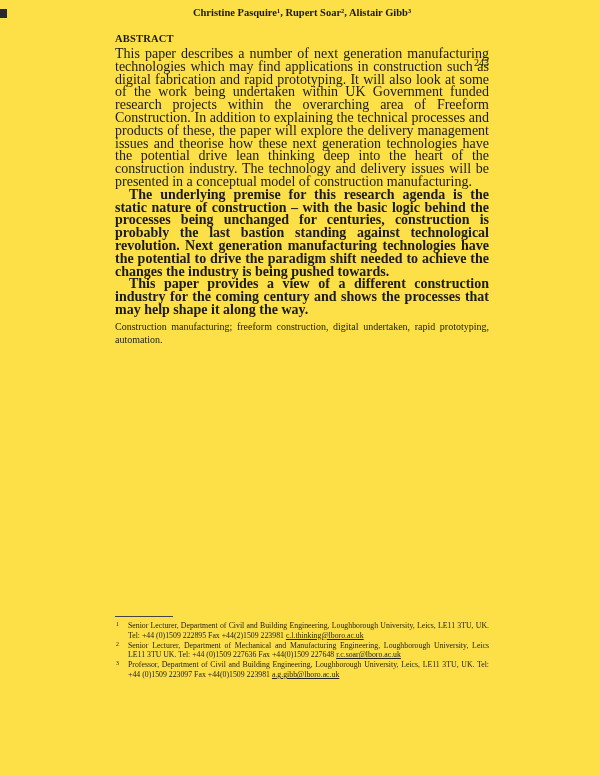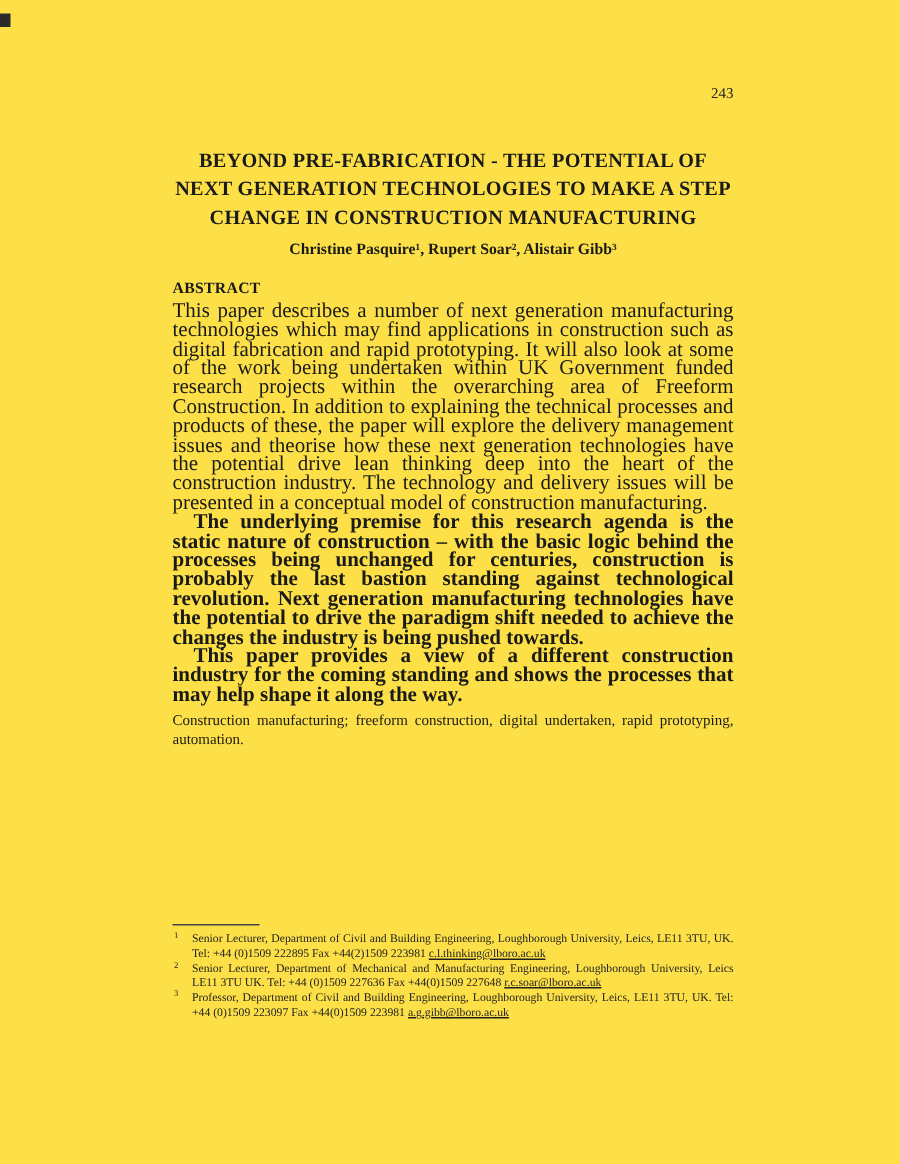--- a/index.html
+++ b/index.html
@@ -109,30 +109,29 @@
 <body>
 
 <div class="page">
 
   <div class="scan-speck"></div>
 
   <div class="page-number">243</div>
 
   <div class="content">
 
-    <h1 class="title">BEYOND PRE-FABRICATION - THE POTENTIAL OF NEXT GENERATION TECHNOLOGIES TO MAKE A STEP CHANGE IN CONSTRUCTION MANUFACTURING</h1>
 
     <div class="authors">Christine Pasquire¹, Rupert Soar², Alistair Gibb³</div>
 
     <h2 class="section-heading">ABSTRACT</h2>
 
     <div class="abstract-body body-text">
       <p class="para">This paper describes a number of next generation manufacturing technologies which may find applications in construction such as digital fabrication and rapid prototyping. It will also look at some of the work being undertaken within UK Government funded research projects within the overarching area of Freeform Construction. In addition to explaining the technical processes and products of these, the paper will explore the delivery management issues and theorise how these next generation technologies have the potential drive lean thinking deep into the heart of the construction industry. The technology and delivery issues will be presented in a conceptual model of construction manufacturing.</p>
       <p class="para indented">The underlying premise for this research agenda is the static nature of construction – with the basic logic behind the processes being unchanged for centuries, construction is probably the last bastion standing against technological revolution. Next generation manufacturing technologies have the potential to drive the paradigm shift needed to achieve the changes the industry is being pushed towards.</p>
-      <p class="para indented">This paper provides a view of a different construction industry for the coming standing and shows the processes that may help shape it along the way.</p>
+      <p class="para indented">This paper provides a view of a different construction industry for the coming century and shows the processes that may help shape it along the way.</p>
     </div>
 
 
     <div class="keywords-text">Construction manufacturing; freeform construction, digital undertaken, rapid prototyping, automation.</div>
 
   </div>
 
   <div class="footnotes">
     <div class="fn-rule"></div>
 

